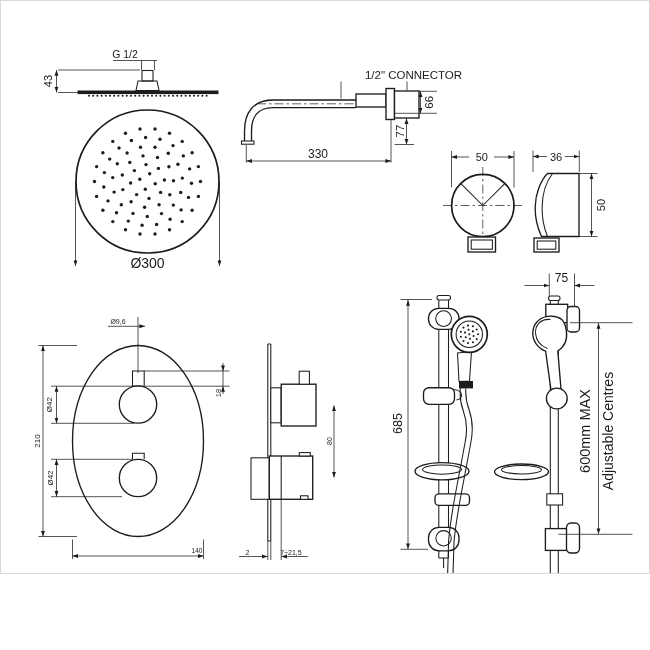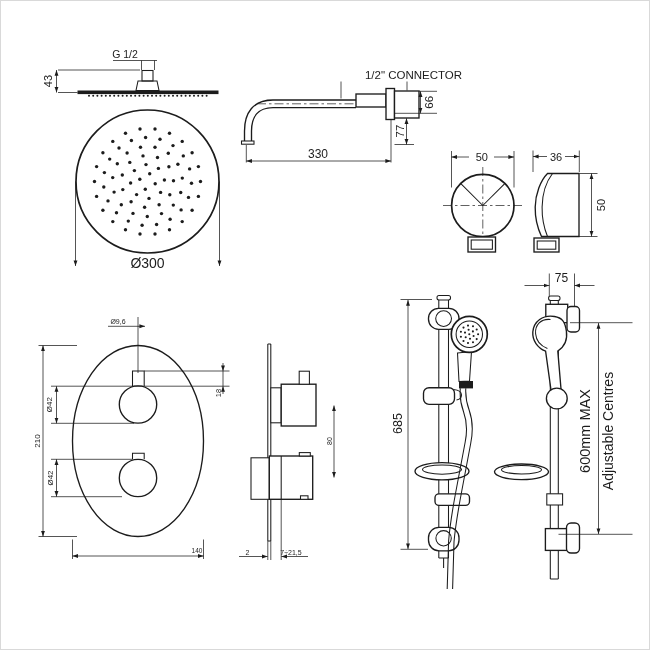--- a/index.html
+++ b/index.html
@@ -1,16 +1,16 @@
 <!DOCTYPE html>
 <html style="--ink: #1c1c1c; --bg: #ffffff;"><head>
 <meta charset="utf-8">
 <style>
   html,body{margin:0;padding:0;background:#fff;}
-  .canvas{position:relative;width:650px;height:650px;background:var(--bg,#fff);
+  .canvas{position:relative;width:650px;height:574px;background:var(--bg,#fff);
           border:1px solid #d9d9d9;box-sizing:border-box;overflow:hidden;
           font-family:"Liberation Sans", sans-serif;}
   svg{display:block;}
   svg text{font-family:"Liberation Sans", sans-serif;fill:var(--ink,#1c1c1c);}
   .ln{stroke:var(--ink,#1c1c1c);stroke-width:1.35;fill:none;}
   .lnb{stroke:var(--ink,#1c1c1c);stroke-width:1.7;fill:none;}
   .ln2{stroke:var(--ink,#1c1c1c);stroke-width:1.05;fill:none;}
   .dim{stroke:var(--ink,#1c1c1c);stroke-width:0.75;fill:none;}
   .cl{stroke:var(--ink,#1c1c1c);stroke-width:0.7;stroke-dasharray:9 3 2.5 3;fill:none;}
   .wf{fill:#fff;}

